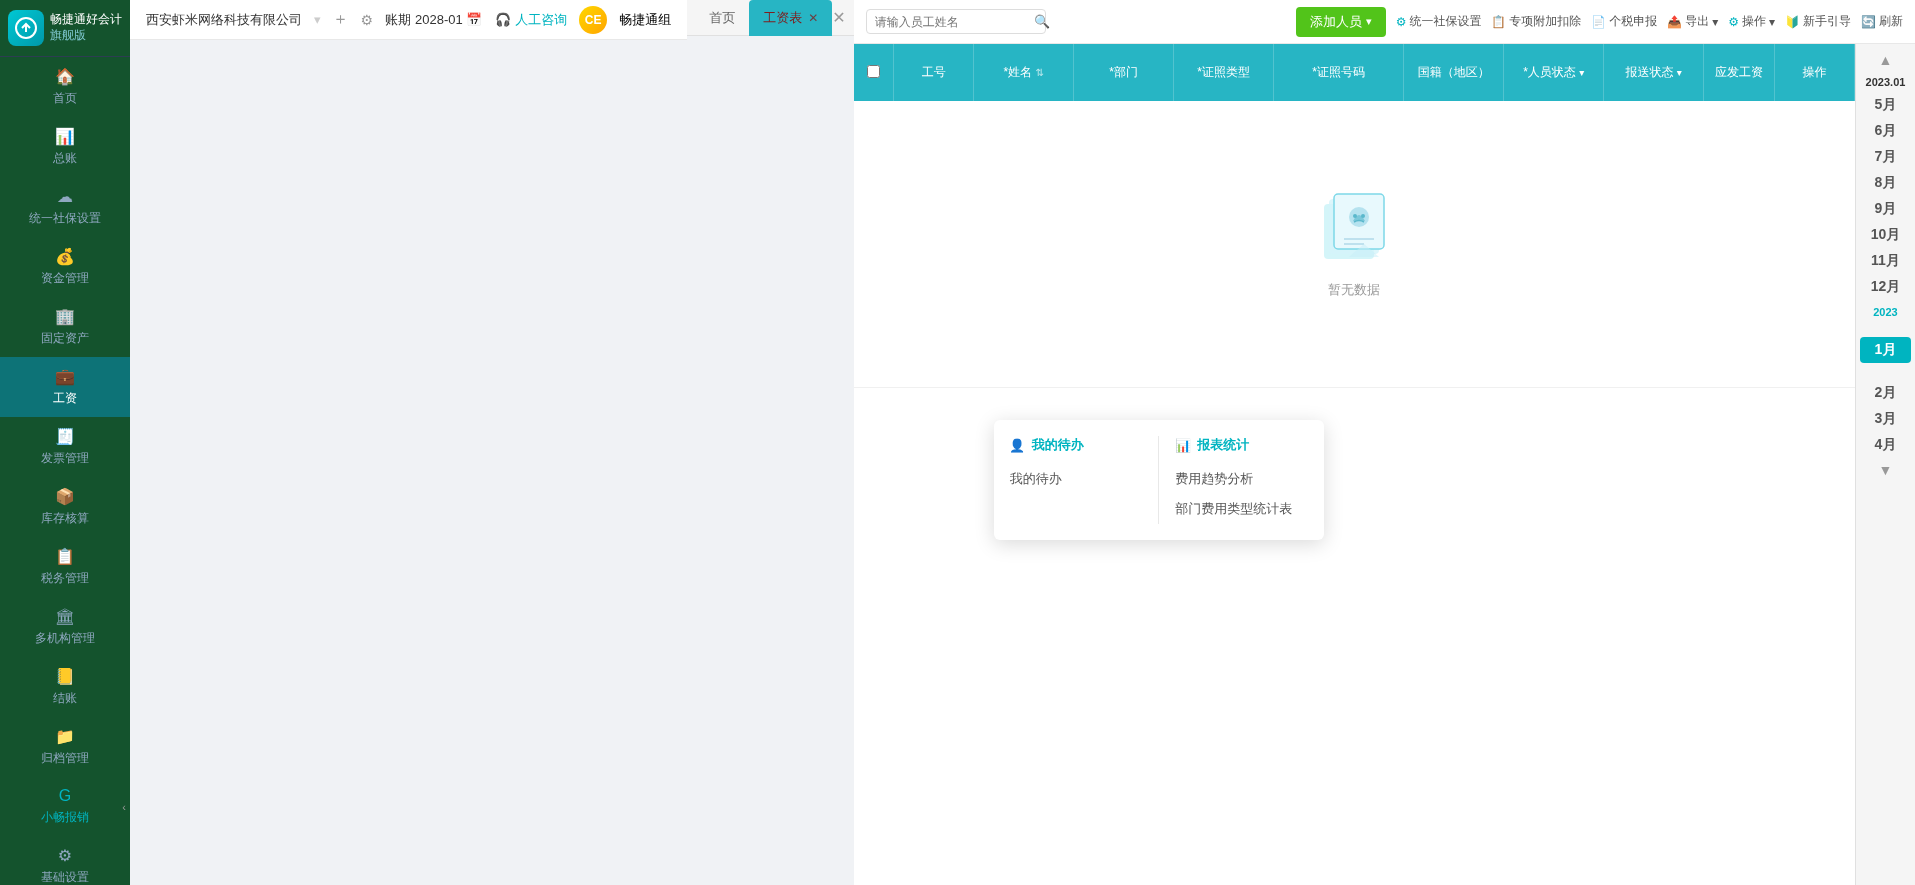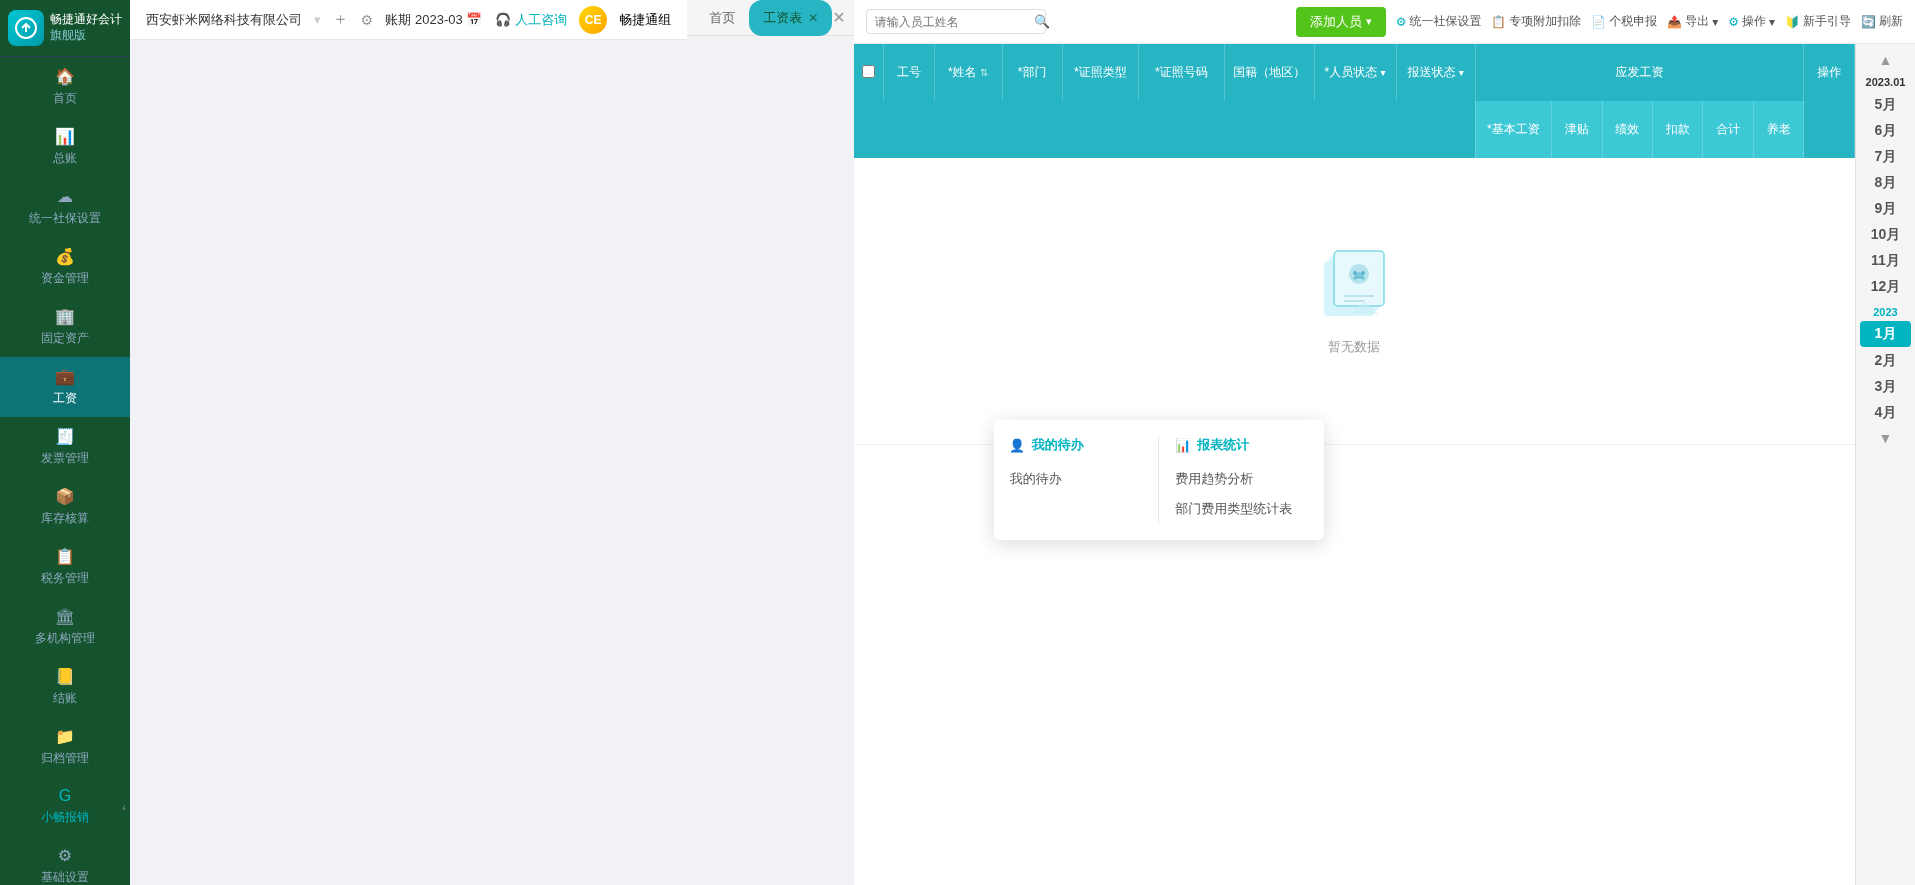--- a/index.html
+++ b/index.html
@@ -31,21 +31,21 @@
     .gear-icon-top { color: #999; cursor: pointer; font-size: 14px; }
     .account-period { font-size: 13px; color: #333; display: flex; align-items: center; gap: 4px; }
     .topbar-right { margin-left: auto; display: flex; align-items: center; gap: 12px; }
     .service-btn { color: #00b4c0; font-size: 13px; display: flex; align-items: center; gap: 4px; cursor: pointer; }
     .user-avatar { width: 28px; height: 28px; border-radius: 50%; background: linear-gradient(135deg, #ffd700, #ffa500); display: flex; align-items: center; justify-content: center; font-size: 12px; color: white; font-weight: bold; }
     .username { color: #000000; font-size: 13px; cursor: pointer; }
 
     
     .tab-bar { height: 36px; background: #f5f5f5; display: flex; align-items: center; padding: 0 8px; border-bottom: 1px solid #e0e0e0; position: relative; }
     .tab { padding: 6px 14px; font-size: 13px; cursor: pointer; color: #666; border-radius: 4px 4px 0 0; height: 36px; display: flex; align-items: center; gap: 6px; }
-    .tab.active { background: #27b5c4; color: #14532d; border-radius: 13px; }
+    .tab.active { background: #27b5c4; color: #7f1d1d; }
     .tab-close { font-size: 12px; opacity: 0.8; cursor: pointer; }
     .tab-bar-close { margin-left: auto; color: #999; cursor: pointer; font-size: 16px; }
 
     
     .toolbar { height: 44px; background: #fff; display: flex; align-items: center; padding: 0 12px; gap: 8px; border-bottom: 1px solid #e8e8e8; }
     .search-box { display: flex; align-items: center; border: 1px solid #ddd; border-radius: 4px; padding: 4px 8px; gap: 20px; width: 180px; }
     .search-box input { border: none; outline: none; font-size: 12px; width: 140px; color: #999; }
     .search-icon { color: #999; font-size: 13px; cursor: pointer; }
     .toolbar-right { margin-left: auto; display: flex; align-items: center; gap: 10px; }
     .add-person-btn { background: #52c41a; color: white; border: none; border-radius: 4px; padding: 6px 14px; font-size: 13px; cursor: pointer; display: flex; align-items: center; gap: 4px; }
@@ -81,21 +81,21 @@
 
     
     .empty-state { display: flex; flex-direction: column; align-items: center; justify-content: center; padding: 80px 0; }
     .empty-icon { width: 80px; height: 80px; margin-bottom: 12px; }
     .empty-text { color: #999; font-size: 13px; }
 
     
     .month-nav { width: 60px; background: #f5f5f5; border-left: 1px solid #e0e0e0; display: flex; flex-direction: column; align-items: center; padding: 4px 0; overflow-y: auto; }
     .month-nav-header { font-size: 11px; color: #333; padding: 4px; text-align: center; font-weight: bold; }
     .month-nav-item { width: 100%; text-align: center; padding: 4px 0; font-size: 14px; color: #555; cursor: pointer; font-weight: bold; }
-    .month-nav-item.active { background: #00b4c0; color: white; border-radius: 4px; margin: 1px 4px; width: calc(100% - 8px); }
+    .month-nav-item.active { background: #00b4c0; color: white; border-radius: 4px; margin: 17px 4px; width: calc(100% - 8px); }
     .month-nav-item.year-label { font-weight: bold; color: #00b4c0; font-size: 11px; padding: 6px 0 2px; }
     .nav-arrow { color: #999; cursor: pointer; font-size: 14px; padding: 4px; }
     .dropdown-popup { position: absolute; top: 420px; left: 140px; background: white; border-radius: 6px; box-shadow: 0 4px 20px rgba(0,0,0,0.15); width: 330px; z-index: 200; padding: 16px; display: flex; gap: 16px; }
     .popup-section { flex: 1; }
     .popup-section-title { color: #00b4c0; font-size: 13px; font-weight: bold; margin-bottom: 10px; display: flex; align-items: center; gap: 6px; }
     .popup-item { color: #555; font-size: 13px; padding: 6px 0; cursor: pointer; }
     .popup-divider { width: 1px; background: #e8e8e8; }
 
     .header-group-label { background: #27b5c4; color: white; text-align: center; font-size: 12px; padding: 4px 6px; border-right: 1px solid rgba(255,255,255,0.2); }
 
@@ -185,21 +185,21 @@
 
   <div class="main-content">
 
     <div class="topbar">
       <span class="company-name">西安虾米网络科技有限公司</span>
       <span class="topbar-sep">▾</span>
       <span class="add-icon">＋</span>
       <span class="gear-icon-top">⚙</span>
       <span class="account-period">
         <span>账期</span>
-        <span>2023-03</span>
+        <span>2028-01</span>
         <span>📅</span>
       </span>
       <div class="topbar-right">
         <span class="service-btn">
           <span>🎧</span>
           <span>人工咨询</span>
         </span>
         <div class="user-avatar">
           <span>CE</span>
         </div>
@@ -297,42 +297,20 @@
                 <th class="col-send">
                   <span>报送状态</span>
                   <span class="filter-icon">▾</span>
                 </th>
                 <th colspan="6" class="header-group-label">
                   <span>应发工资</span>
                 </th>
                 <th class="col-ops">
                   <span>操作</span>
                 </th>
-              </tr>
-              <tr>
-                <th colspan="9" style="background:#27b5c4; padding:0;"></th>
-                <th class="col-base sub-header">
-                  <span>*基本工资</span>
-                </th>
-                <th class="col-bonus sub-header">
-                  <span>津贴</span>
-                </th>
-                <th class="col-perf sub-header">
-                  <span>绩效</span>
-                </th>
-                <th class="col-deduct sub-header">
-                  <span>扣款</span>
-                </th>
-                <th class="col-total sub-header">
-                  <span>合计</span>
-                </th>
-                <th class="col-pension sub-header">
-                  <span>养老</span>
-                </th>
-                <th style="background:#27b5c4;"></th>
               </tr>
             </thead>
             <tbody>
               <tr>
                 <td colspan="16">
                   <div class="empty-state">
                     <svg class="empty-icon" viewBox="0 0 80 80">
                       <rect x="10" y="15" width="50" height="55" rx="4" fill="#b8eef5" opacity="0.6"></rect>
                       <rect x="15" y="10" width="50" height="55" rx="4" fill="#d4f4fa" opacity="0.8"></rect>
                       <rect x="20" y="5" width="50" height="55" rx="4" fill="#e8f9fd" stroke="#7dd8e8" stroke-width="1.5"></rect>

